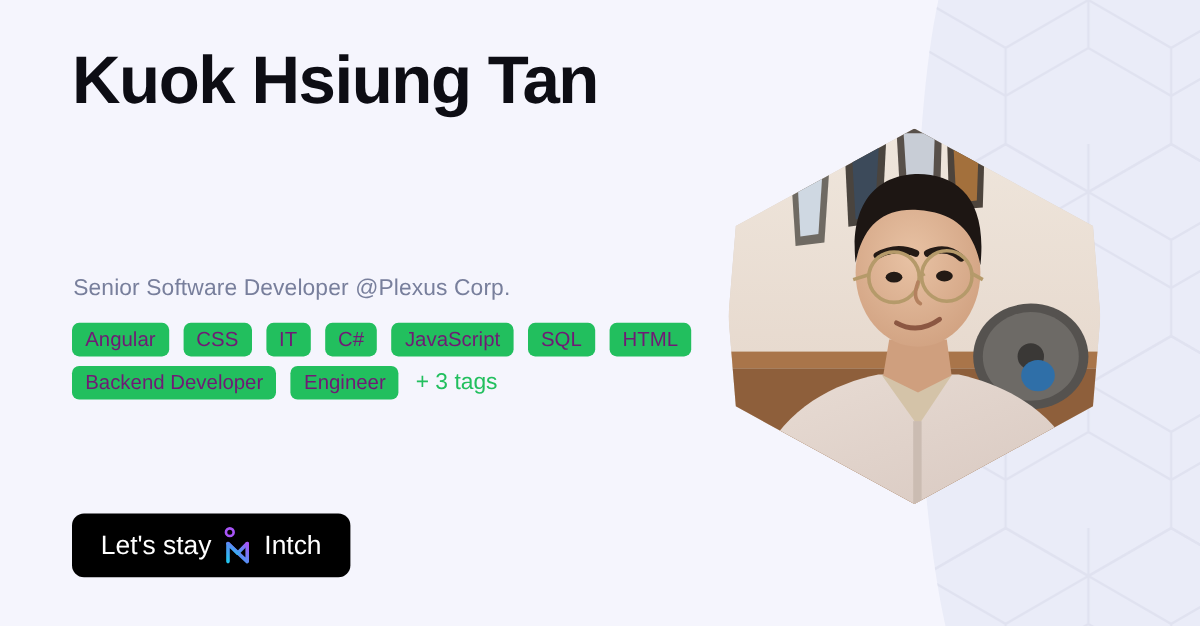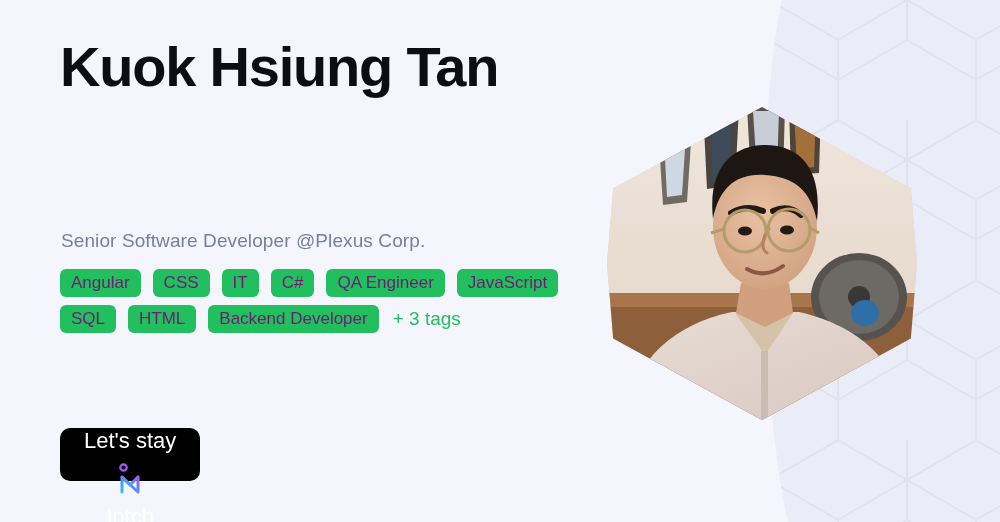--- a/index.html
+++ b/index.html
@@ -89,21 +89,20 @@
     border:none;
     border-radius:10px;
     background:#000000;
     color:#ffffff;
     font-size:22px;
     font-family:"Liberation Sans", sans-serif;
     display:inline-flex;
     align-items:center;
     gap:9px;
     cursor:pointer;
-    flex-direction:column;
   }
   .cta .logo-mark { display:inline-flex; align-items:center; }
 
   
   .photo-hex {
     position:absolute;
     left:607px; top:107px;
     width:310px; height:313px;
     -webkit-clip-path: polygon(50% 0%, 98% 26%, 100% 50%, 98% 74%, 50% 100%, 2% 74%, 0% 50%, 2% 26%);
     clip-path: polygon(50% 0%, 98% 26%, 100% 50%, 98% 74%, 50% 100%, 2% 74%, 0% 50%, 2% 26%);
@@ -206,25 +205,25 @@
 
     <h1 class="page-title">Kuok Hsiung Tan</h1>
 
     <div class="subtitle">Senior Software Developer @Plexus Corp.</div>
 
     <div class="tags" id="tag-list">
         <span class="tag">Angular</span>
         <span class="tag">CSS</span>
         <span class="tag">IT</span>
         <span class="tag">C#</span>
-        <span class="tag">QA Engineer</span>
         <span class="tag">JavaScript</span>
         <span class="tag">SQL</span>
         <span class="tag">HTML</span>
         <span class="tag">Backend Developer</span>
+        <span class="tag">Engineer</span>
         <span class="more-tags">+ 3 tags</span>
       </div>
 
     <button class="cta">
       <span>Let's stay</span>
       <span class="logo-mark">
         <svg width="26" height="32" viewBox="0 0 26 32">
           <defs>
             <linearGradient id="ng" x1="0" y1="1" x2="1" y2="0">
               <stop offset="0" stop-color="#22c5f0"></stop>

